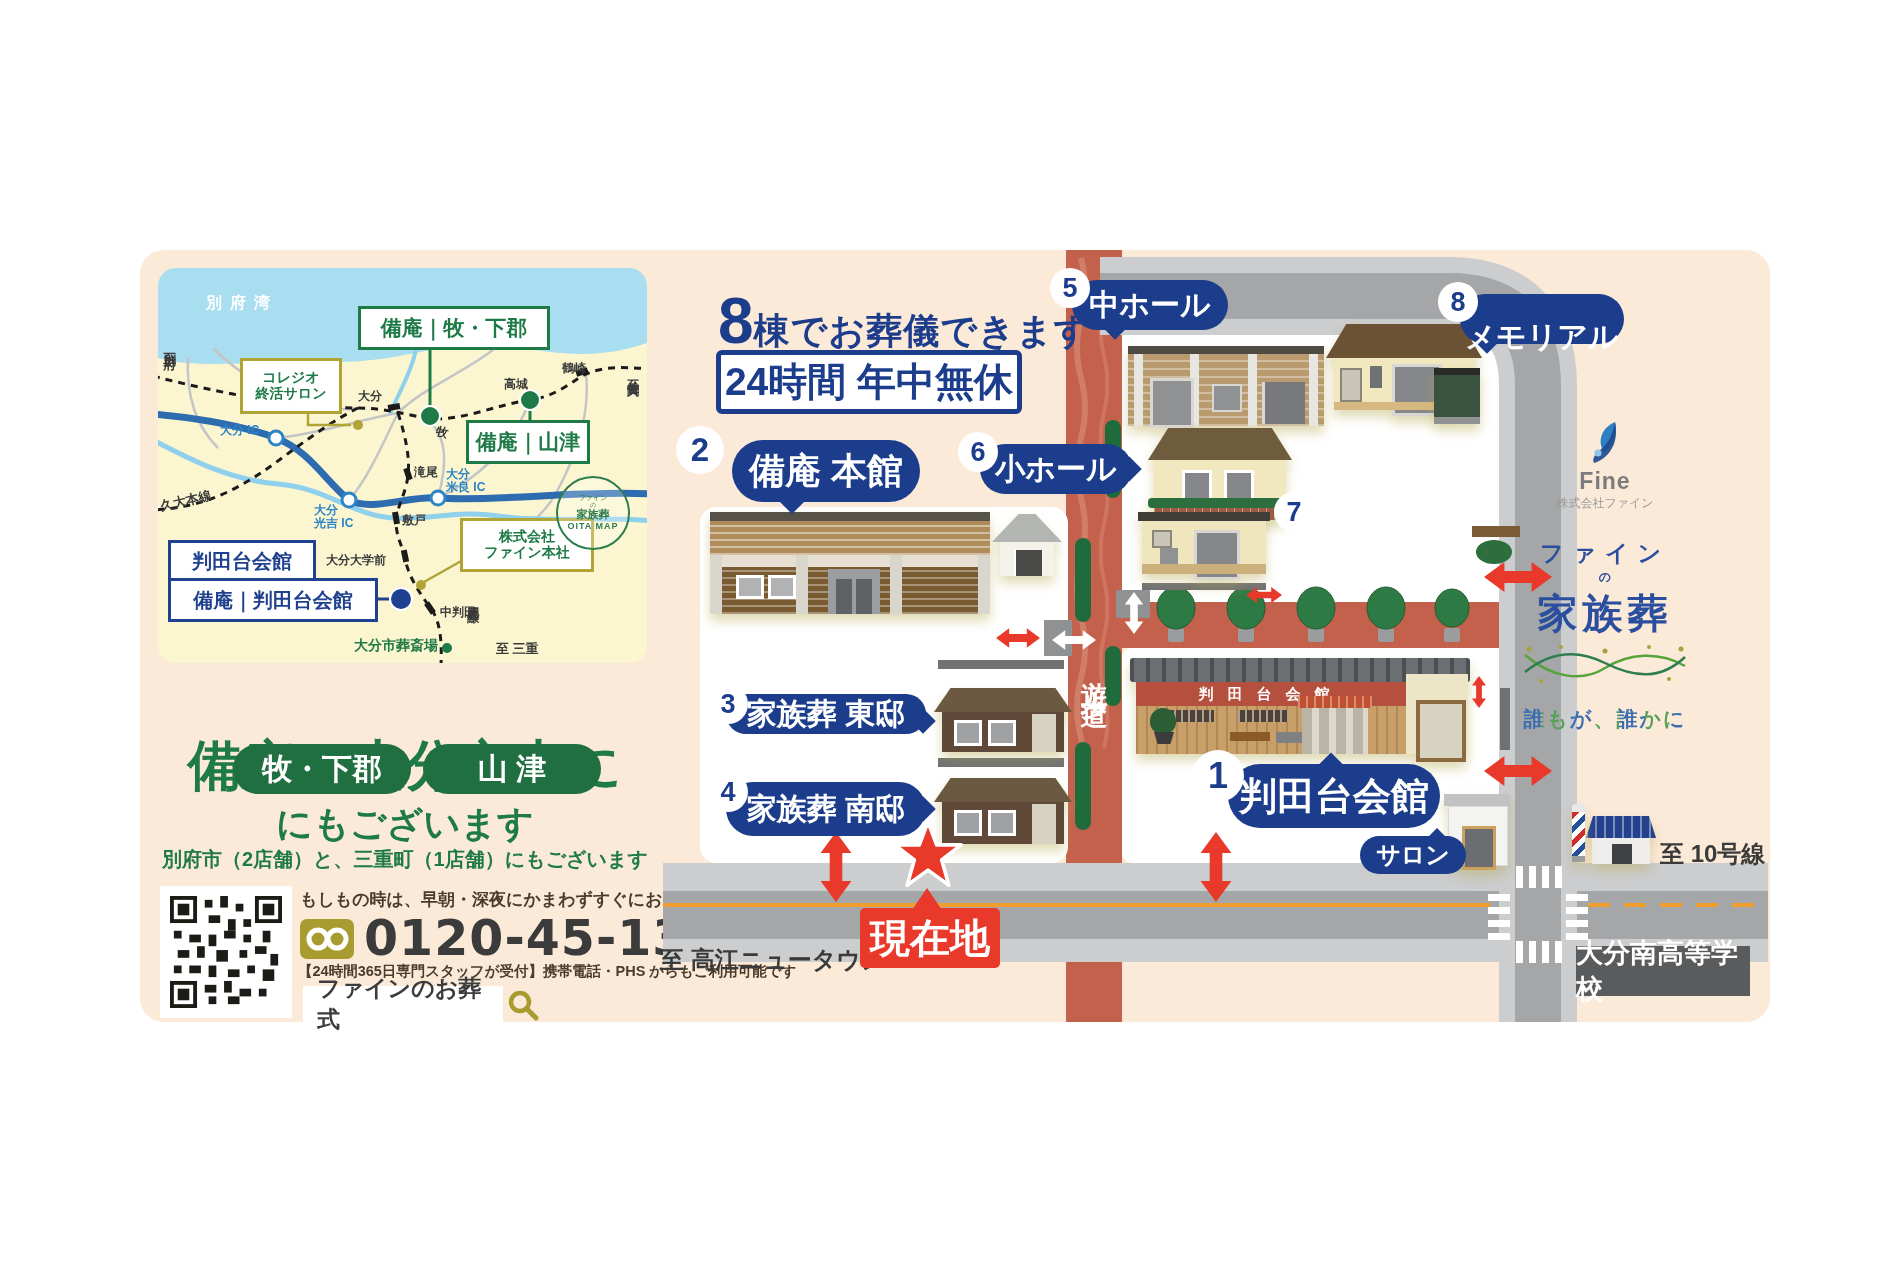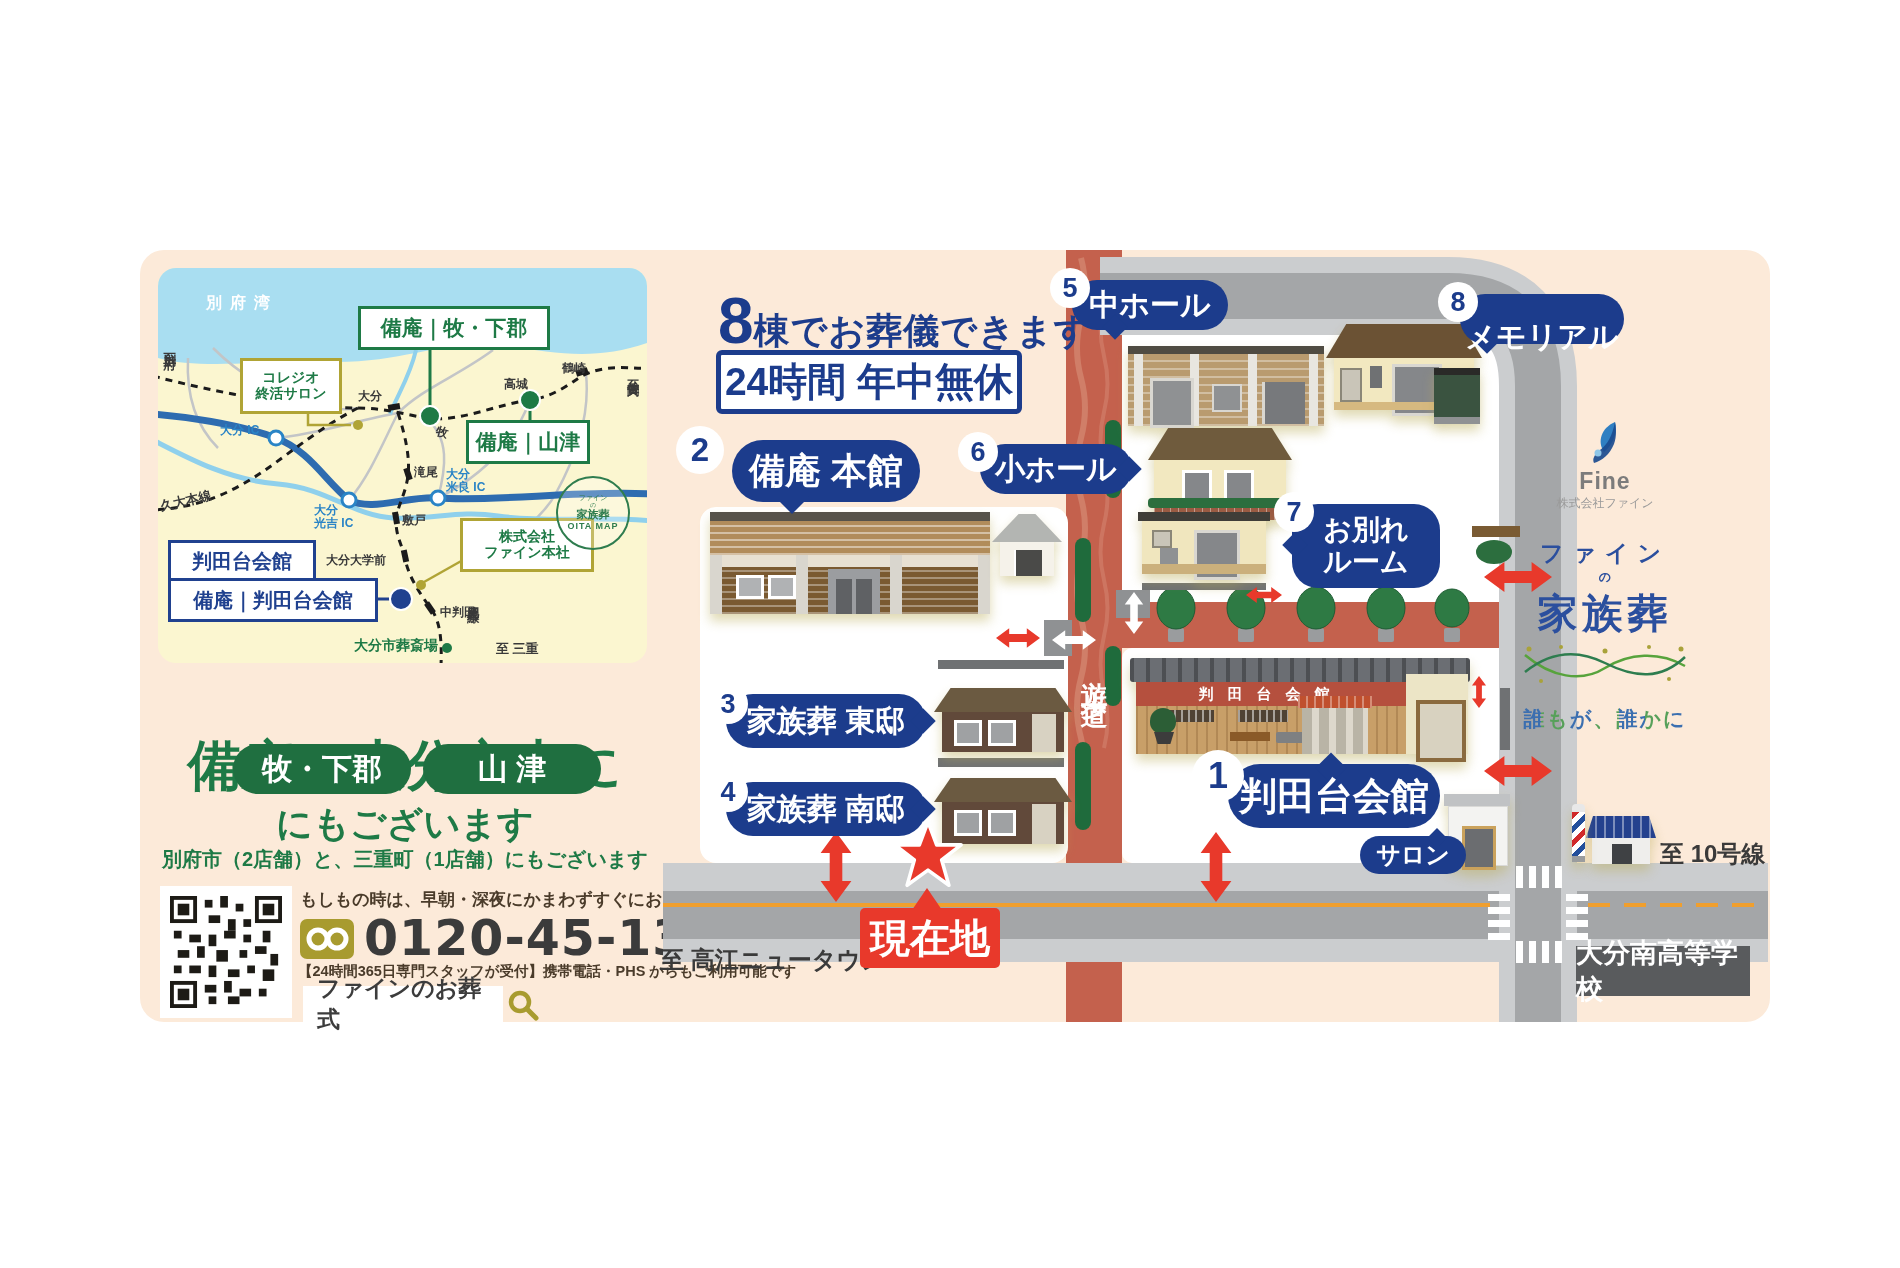--- a/index.html
+++ b/index.html
@@ -477,21 +477,21 @@
   <div class="abs dark-t" style="left:660px;top:944px;">至 高江ニュータウン</div>
   <div class="abs dark-t" style="left:1660px;top:838px;">至 10号線</div>
   <div id="school" class="abs">大分南高等学校</div>
 
   <div class="bub" style="left:732px;top:440px;width:188px;height:62px;border-radius:31px;font-size:36px;">
     <i class="tail" style="bottom:-7px;left:48px;width:24px;height:24px;"></i>
     <span style="position:relative;">備庵 本館</span>
   </div>
   <div class="badge" style="left:676px;top:426px;width:48px;height:48px;font-size:33px;">2</div>
 
-  <div class="bub" style="left:726px;top:694px;width:200px;height:54px;border-radius:27px;font-size:30px;">
+  <div class="bub" style="left:726px;top:694px;width:200px;height:40px;border-radius:27px;font-size:30px;">
     <i class="tail" style="right:-6px;top:18px;"></i>
     <span style="position:relative;">家族葬 東邸</span>
   </div>
   <div class="badge" style="left:708px;top:684px;width:40px;height:40px;font-size:27px;">3</div>
 
   <div class="bub" style="left:726px;top:782px;width:200px;height:54px;border-radius:27px;font-size:30px;">
     <i class="tail" style="right:-6px;top:18px;"></i>
     <span style="position:relative;">家族葬 南邸</span>
   </div>
   <div class="badge" style="left:708px;top:772px;width:40px;height:40px;font-size:27px;">4</div>
@@ -501,25 +501,20 @@
     <span style="position:relative;">中ホール</span>
   </div>
   <div class="badge" style="left:1050px;top:268px;width:40px;height:40px;font-size:27px;">5</div>
 
   <div class="bub" style="left:980px;top:444px;width:152px;height:50px;border-radius:25px;font-size:30px;">
     <i class="tail" style="right:-6px;top:16px;"></i>
     <span style="position:relative;">小ホール</span>
   </div>
   <div class="badge" style="left:958px;top:432px;width:40px;height:40px;font-size:27px;">6</div>
 
-  <div class="bub" style="left:1292px;top:504px;width:148px;height:84px;border-radius:26px;font-size:28px;flex-direction:column;line-height:1.15;">
-    <i class="tail" style="left:-6px;top:32px;"></i>
-    <span style="position:relative;">お別れ</span>
-    <span style="position:relative;">ルーム</span>
-  </div>
   <div class="badge" style="left:1274px;top:492px;width:40px;height:40px;font-size:27px;">7</div>
 
   <div class="bub" style="left:1460px;top:294px;width:164px;height:50px;border-radius:25px;font-size:30px;">
     <i class="tail" style="bottom:-6px;left:18px;"></i>
     <span style="position:relative;margin-top:36px;">メモリアル</span>
   </div>
   <div class="badge" style="left:1438px;top:282px;width:40px;height:40px;font-size:27px;">8</div>
 
   <div class="bub" style="left:1228px;top:764px;width:212px;height:64px;border-radius:32px;font-size:38px;">
     <i class="tail" style="top:-7px;left:92px;width:22px;height:22px;"></i>

